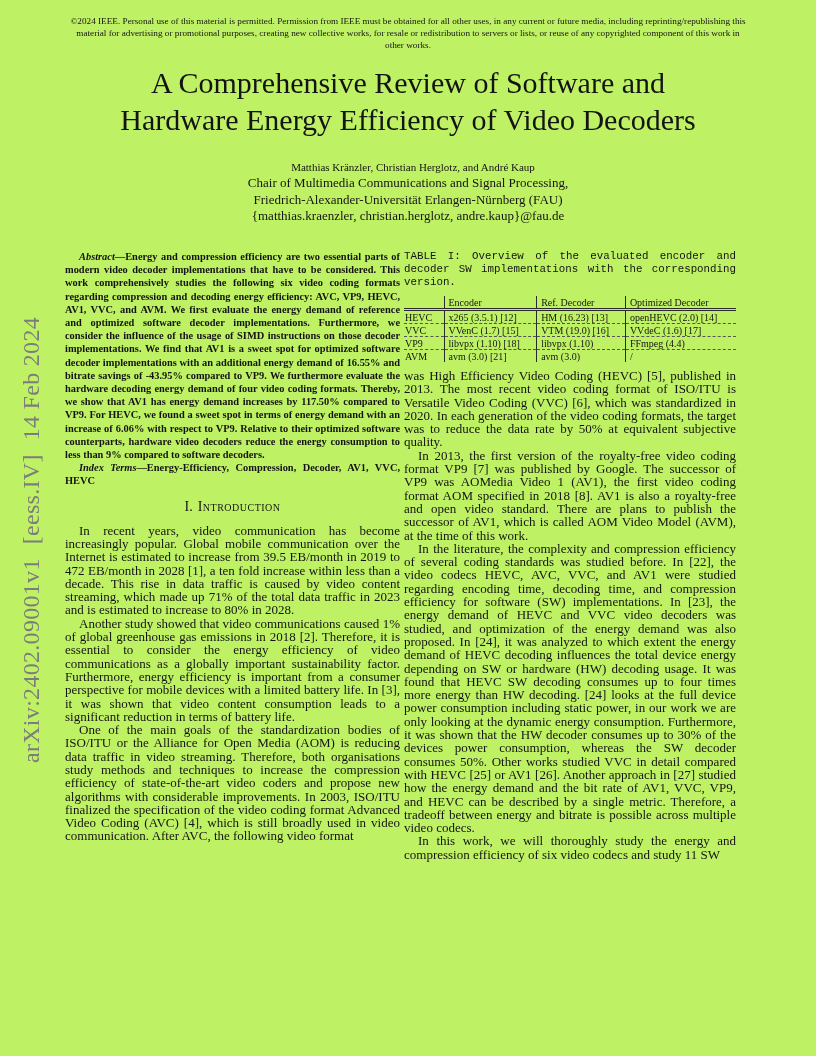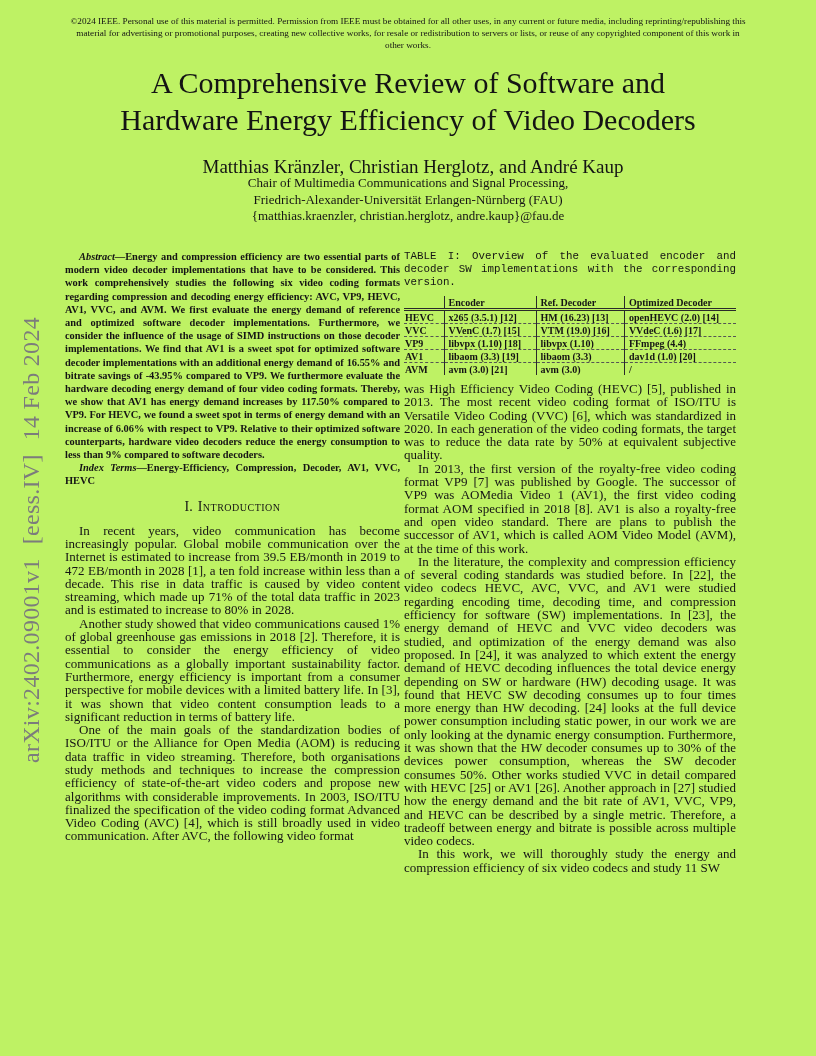--- a/index.html
+++ b/index.html
@@ -31,21 +31,21 @@
     position:absolute; top:64px; left:0; width:100%;
     text-align:center;
     font-size:30px; line-height:37px;
     font-weight:normal;
   }
   .authors {
     position:absolute; top:159px; left:0; width:100%;
     text-align:center;
     font-size:13px; line-height:16.3px;
   }
-  .authors .names { font-size:19px;padding-left:10px; }
+  .authors .names { font-size:11px;padding-left:10px; }
   .columns {
     position:absolute; top:250px; left:65px; width:687px;
     display:flex; gap:4px;
   }
   .col-left  { width:335px; }
   .col-right { width:332px; }
   p.body {
     font-size:13px; line-height:13.3px;
     text-align:justify;
     text-indent:14px;
@@ -72,21 +72,21 @@
   }
   table.t1 {
     width:100%;
     border-collapse:collapse;
     margin-top:7px; margin-bottom:7px;
     font-size:10px;
   }
   table.t1 td, table.t1 th {
     padding:0.5px 4px;
     text-align:left;
-    font-weight:bold;
+    font-weight:normal;
     white-space:nowrap;
   }
   table.t1 th { border-bottom:3px double #2a2a2a; }
   table.t1 td + td, table.t1 th + th { border-left:1px solid #2a2a2a; }
   table.t1 tr.dashed td { border-top:1px dashed #555; }
   table.t1 td:first-child, table.t1 th:first-child { width:40px; padding-left:1px; }
 </style>
 </head>
 <body>
 
@@ -145,26 +145,20 @@
             <td>VTM (19.0) [16]</td>
             <td>VVdeC (1.6) [17]</td>
           </tr>
           <tr class="dashed">
             <td>VP9</td>
             <td>libvpx (1.10) [18]</td>
             <td>libvpx (1.10)</td>
             <td>FFmpeg (4.4)</td>
           </tr>
           <tr class="dashed">
-            <td>AV1</td>
-            <td>libaom (3.3) [19]</td>
-            <td>libaom (3.3)</td>
-            <td>dav1d (1.0) [20]</td>
-          </tr>
-          <tr class="dashed">
             <td>AVM</td>
             <td>avm (3.0) [21]</td>
             <td>avm (3.0)</td>
             <td>/</td>
           </tr>
         </tbody>
       </table>
       <p class="body noindent">was High Efficiency Video Coding (HEVC) [5], published in 2013. The most recent video coding format of ISO/ITU is Versatile Video Coding (VVC) [6], which was standardized in 2020. In each generation of the video coding formats, the target was to reduce the data rate by 50% at equivalent subjective quality.</p>
       <p class="body">In 2013, the first version of the royalty-free video coding format VP9 [7] was published by Google. The successor of VP9 was AOMedia Video 1 (AV1), the first video coding format AOM specified in 2018 [8]. AV1 is also a royalty-free and open video standard. There are plans to publish the successor of AV1, which is called AOM Video Model (AVM), at the time of this work.</p>
       <p class="body">In the literature, the complexity and compression efficiency of several coding standards was studied before. In [22], the video codecs HEVC, AVC, VVC, and AV1 were studied regarding encoding time, decoding time, and compression efficiency for software (SW) implementations. In [23], the energy demand of HEVC and VVC video decoders was studied, and optimization of the energy demand was also proposed. In [24], it was analyzed to which extent the energy demand of HEVC decoding influences the total device energy depending on SW or hardware (HW) decoding usage. It was found that HEVC SW decoding consumes up to four times more energy than HW decoding. [24] looks at the full device power consumption including static power, in our work we are only looking at the dynamic energy consumption. Furthermore, it was shown that the HW decoder consumes up to 30% of the devices power consumption, whereas the SW decoder consumes 50%. Other works studied VVC in detail compared with HEVC [25] or AV1 [26]. Another approach in [27] studied how the energy demand and the bit rate of AV1, VVC, VP9, and HEVC can be described by a single metric. Therefore, a tradeoff between energy and bitrate is possible across multiple video codecs.</p>

